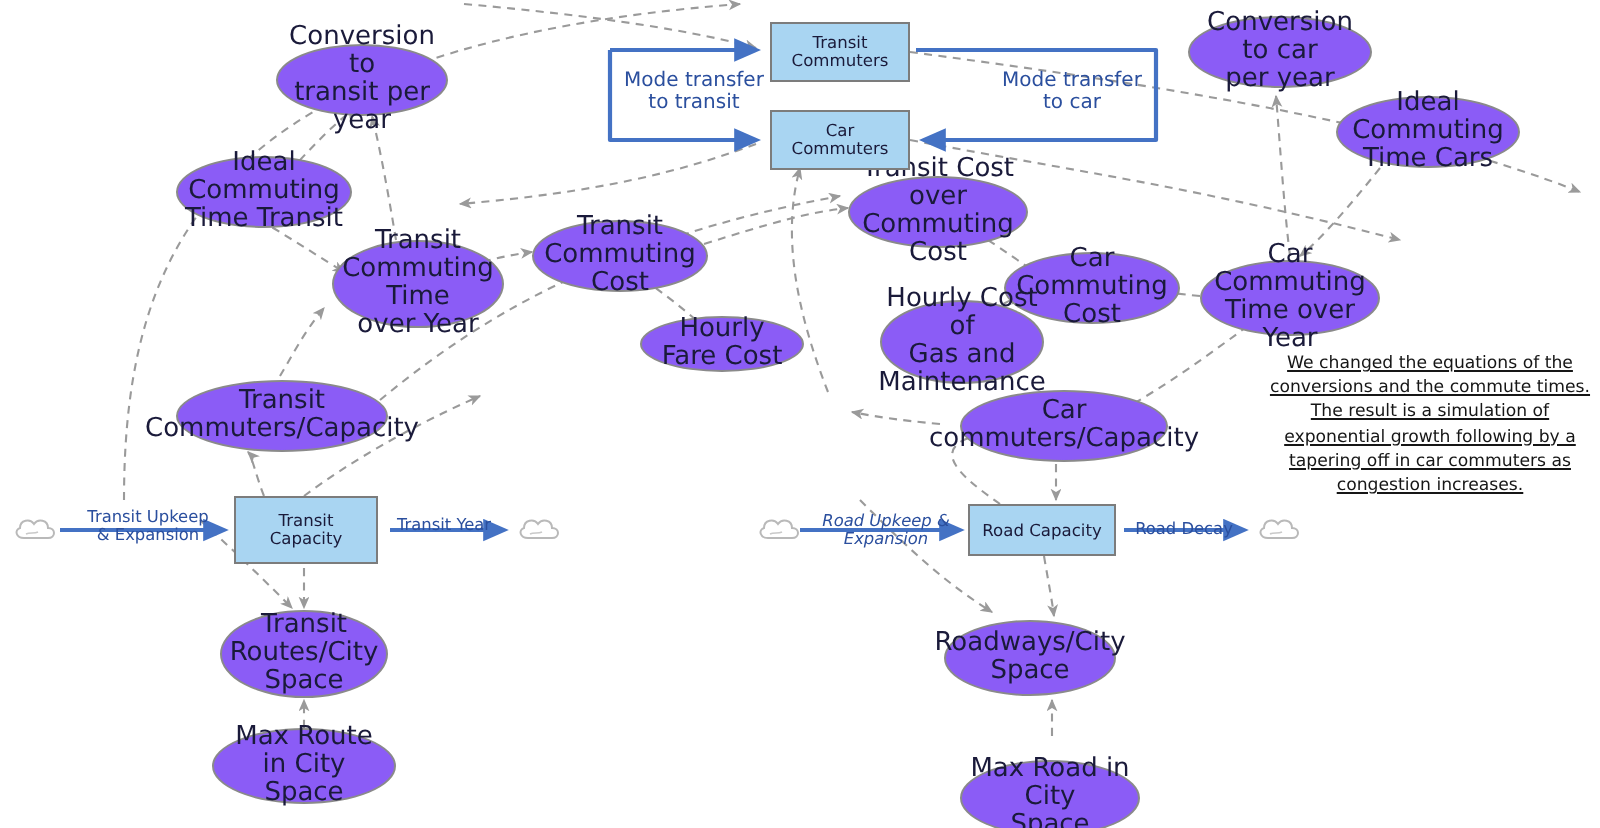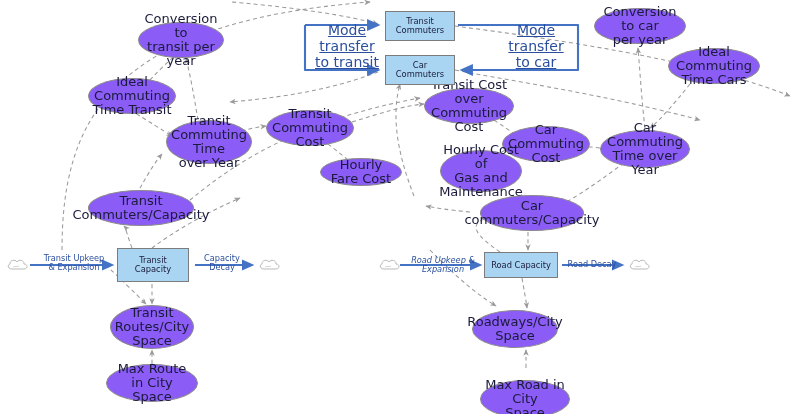--- a/index.html
+++ b/index.html
@@ -52,24 +52,23 @@
   }
   .flow-label {
     color: #2b4f9e;
     font-size: 8.2px;
     background: transparent;
     z-index: 6;
     line-height: 1.12;
   }
   .loop-label {
     color: #2b4f9e;
-    font-size: 14px;
+    font-size: 10px;
     z-index: 6;
     line-height: 1.15;
-    text-decoration: underline;
   }
   .note {
     position: absolute;
     color: #161616;
     font-size: 8.6px;
     line-height: 1.42;
     text-align: center;
     text-decoration: underline;
     z-index: 7;
   }
@@ -185,21 +184,22 @@
       <div class="node variable" style="left: 480px; top: 195px; width: 104px; height: 36px;">Car<br>commuters/Capacity</div>
       <div class="node variable" style="left: 110px; top: 305px; width: 84px; height: 44px;">Transit<br>Routes/City<br>Space</div>
       <div class="node variable" style="left: 472px; top: 310px; width: 86px; height: 38px;">Roadways/City<br>Space</div>
       <div class="node variable" style="left: 106px; top: 364px; width: 92px; height: 38px;">Max Route in City<br>Space</div>
       <div class="node variable" style="left: 480px; top: 380px; width: 90px; height: 38px;">Max Road in City<br>Space</div>
       <div class="node stock" style="left: 385px; top: 11px; width: 70px; height: 30px;">Transit<br>Commuters</div>
       <div class="node stock" style="left: 385px; top: 55px; width: 70px; height: 30px;">Car<br>Commuters</div>
       <div class="node stock" style="left: 117px; top: 248px; width: 72px; height: 34px;">Transit<br>Capacity</div>
       <div class="node stock" style="left: 484px; top: 252px; width: 74px; height: 26px;">Road Capacity</div>
       <div class="node flow-label" style="left: 34px; top: 250px; width: 80px; height: 26px;">Transit Upkeep<br>&amp; Expansion</div>
-      <div class="node flow-label" style="left: 192px; top: 256px; width: 60px; height: 14px;">Capacity Decay</div>
+      <div class="node flow-label" style="left: 192px; top: 256px; width: 60px; height: 14px;">Transit Year</div>
       <div class="node flow-label" style="left: 404px; top: 252px; width: 78px; height: 26px; font-style: italic;">Road Upkeep &amp;<br>Expansion</div>
       <div class="node flow-label" style="left: 564px; top: 258px; width: 56px; height: 14px;">Road Decay</div>
       <div class="node loop-label" style="left: 311px; top: 33px; width: 72px; height: 26px;">Mode transfer<br>to transit</div>
       <div class="node loop-label" style="left: 500px; top: 33px; width: 72px; height: 26px;">Mode transfer<br>to car</div>
     </div>
 
+  <div class="note" style="left: 632px; top: 176px; width: 166px;">We changed the equations of the conversions and the commute times. The result is a simulation of exponential growth following by a tapering off in car commuters as congestion increases.</div>
 
 </div>
 
 </body></html>

